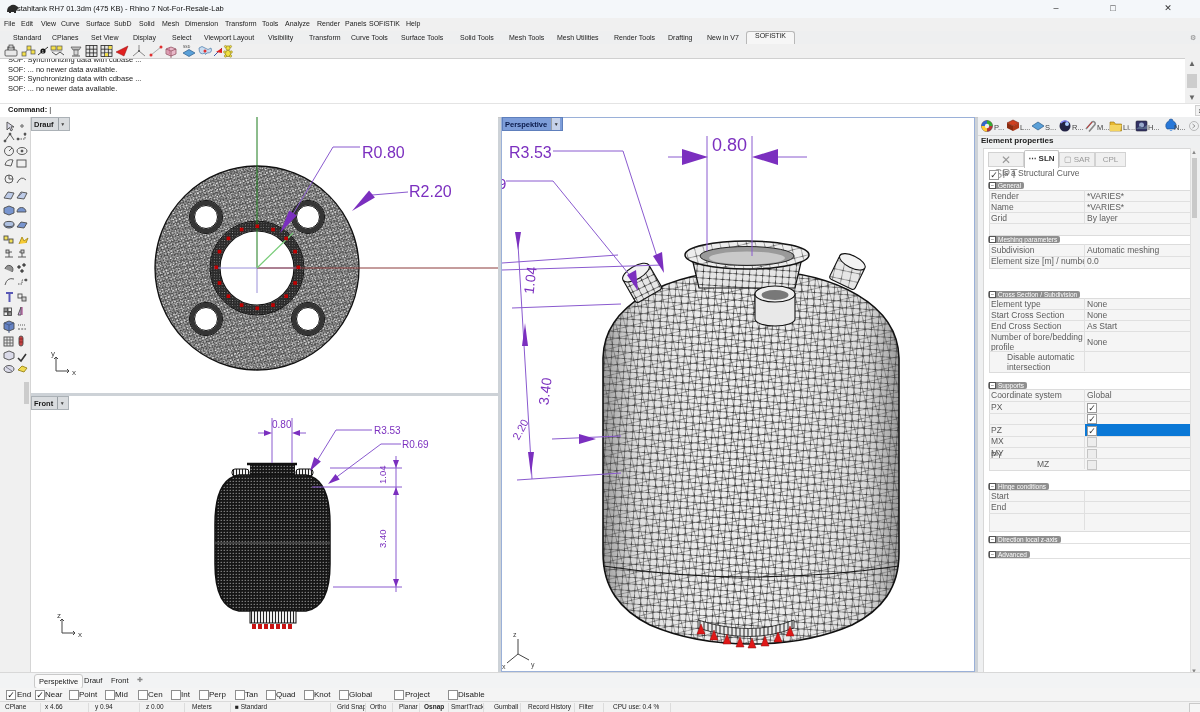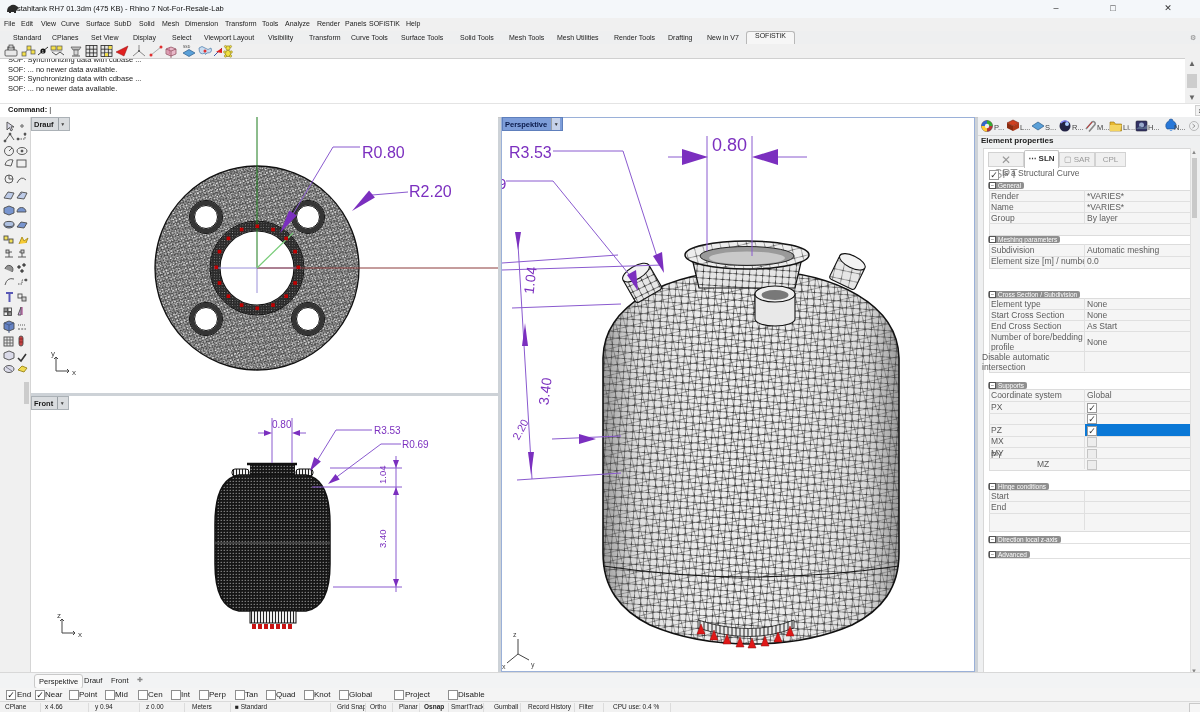--- a/index.html
+++ b/index.html
@@ -584,21 +584,21 @@
  <div class="prow" style="left:24px;top:52px;">Is a Structural Curve</div>
 
  <div class="badge" style="left:10px;top:65px;"><b>–</b>General</div>
  <div class="ptable" style="left:11px;top:73px;width:207px;height:44px;"></div>
  <div class="prow" style="left:13px;top:75px;">Render</div>
       <div class="prow" style="left:109px;top:75px;">*VARIES*</div>
  <div class="abs" style="left:11px;top:84.4px;width:207px;border-top:1px solid #E0E0E0"></div>
  <div class="prow" style="left:13px;top:86px;">Name</div>
       <div class="prow" style="left:109px;top:86px;">*VARIES*</div>
  <div class="abs" style="left:11px;top:95.2px;width:207px;border-top:1px solid #E0E0E0"></div>
- <div class="prow" style="left:13px;top:97px;">Group</div>
+ <div class="prow" style="left:13px;top:97px;">Grid</div>
       <div class="prow" style="left:109px;top:97px;">By layer</div>
  <div class="abs" style="left:11px;top:106px;width:207px;border-top:1px solid #E0E0E0"></div>
 
  <div class="badge" style="left:10px;top:119px;"><b>–</b>Meshing parameters</div>
  <div class="ptable" style="left:11px;top:127px;width:207px;height:23px;"></div>
  <div class="prow" style="left:13px;top:129px;">Subdivision</div>
       <div class="prow" style="left:109px;top:129px;">Automatic meshing</div>
  <div class="abs" style="left:11px;top:138.5px;width:207px;border-top:1px solid #E0E0E0"></div>
  <div class="prow" style="left:13px;top:140px;width:93px;overflow:hidden;">Element size [m] / number</div>
       <div class="prow" style="left:109px;top:140px;">0.0</div>
@@ -610,21 +610,21 @@
  <div class="abs" style="left:11px;top:192px;width:207px;border-top:1px solid #E0E0E0"></div>
  <div class="prow" style="left:13px;top:194px;">Start Cross Section</div>
       <div class="prow" style="left:109px;top:194px;">None</div>
  <div class="abs" style="left:11px;top:203px;width:207px;border-top:1px solid #E0E0E0"></div>
  <div class="prow" style="left:13px;top:205px;">End Cross Section</div>
       <div class="prow" style="left:109px;top:205px;">As Start</div>
  <div class="abs" style="left:11px;top:214px;width:207px;border-top:1px solid #E0E0E0"></div>
  <div class="prow" style="left:13px;top:216px;width:92px;white-space:normal;">Number of bore/bedding profile</div>
       <div class="prow" style="left:109px;top:221px;">None</div>
  <div class="abs" style="left:11px;top:234px;width:207px;border-top:1px solid #E0E0E0"></div>
- <div class="prow" style="left:4px;top:236px;width:92px;white-space:normal;">Disable automatic intersection</div>
+ <div class="prow" style="left:29px;top:236px;width:92px;white-space:normal;">Disable automatic intersection</div>
 
  <div class="badge" style="left:10px;top:265px;"><b>–</b>Supports</div>
  <div class="ptable" style="left:11px;top:272px;width:207px;height:80px;"></div>
  <div class="prow" style="left:13px;top:274px;">Coordinate system</div>
       <div class="prow" style="left:109px;top:274px;">Global</div>
  <div class="abs" style="left:11px;top:284.4px;width:207px;border-top:1px solid #E0E0E0"></div>
  <div class="prow" style="left:13px;top:286px;">PX</div>
       <div class="cb" style="left:109px;top:286px;">✓</div>
  <div class="abs" style="left:11px;top:295.6px;width:207px;border-top:1px solid #E0E0E0"></div>
  <div class="prow" style="left:13px;top:297px;margin-top:37px;">PY</div>

